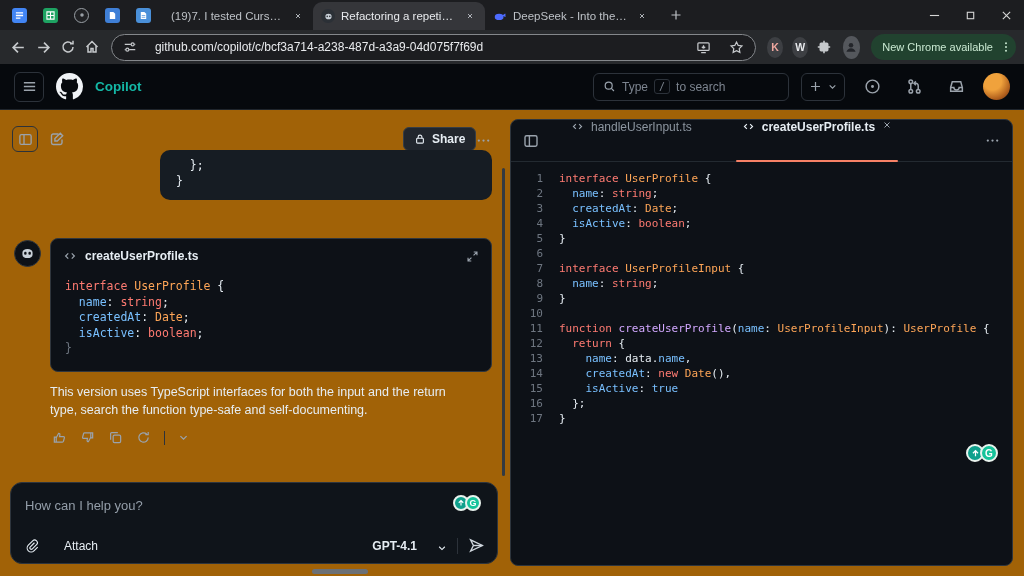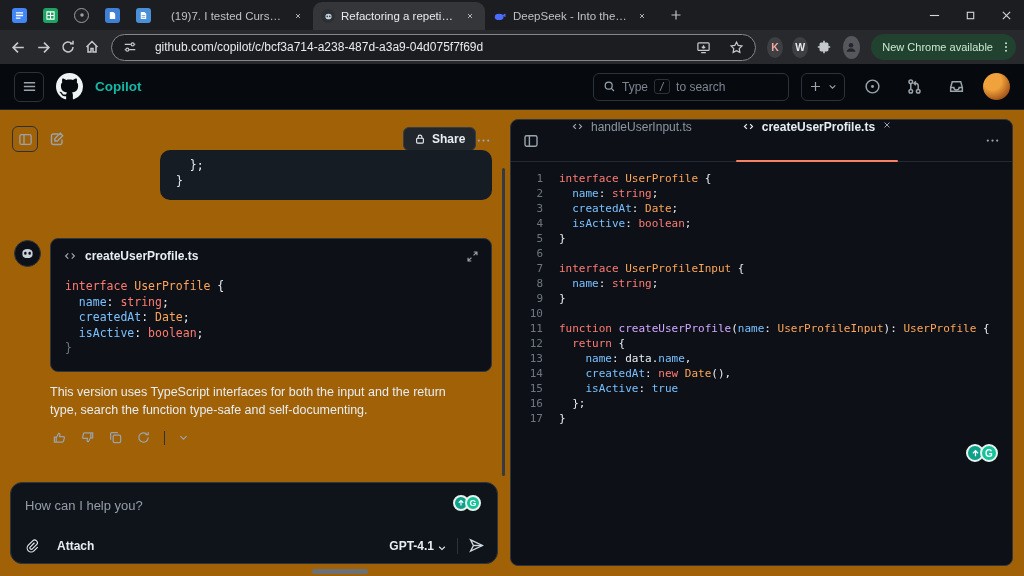--- a/index.html
+++ b/index.html
@@ -60,22 +60,22 @@
   .answer{position:absolute;left:50px;top:274px;width:418px;font-size:12.5px;line-height:17.5px;color:#e6edf3}
   .fbrow{position:absolute;left:52px;top:320px;display:flex;align-items:center;gap:13px;color:#8d96a0}
   .fbdiv{width:1px;height:14px;background:#2c323a}
   .inputcard{position:absolute;left:10px;top:372px;width:488px;height:82px;border:1px solid #2e353d;border-radius:12px;background:#0f141a}
   .ph{position:absolute;left:14px;top:15px;font-size:13px;color:#949ea9}
   .gram{position:absolute;display:flex}
   .gram .g1,.gram .g2{width:16px;height:16px;border-radius:50%;display:flex;align-items:center;justify-content:center;border:2px solid #e9f3ee}
   .gram .g1{background:#0fa08c;margin-right:-4px;z-index:1}
   .gram .g2{background:#15c39a;color:#fff;font-size:9px;font-weight:700;z-index:2}
   .infooter{position:absolute;left:14px;right:12px;bottom:9px;display:flex;align-items:center;color:#e6edf3}
-  .attach{display:flex;align-items:center;gap:18px;font-size:12px;font-weight:700}
-  .model{margin-left:auto;display:flex;align-items:flex-end;gap:3px;font-size:12px;font-weight:700}
+  .attach{display:flex;align-items:center;gap:25px;font-size:12px;font-weight:400}
+  .model{margin-left:auto;display:flex;align-items:flex-end;gap:20px;font-size:12px;font-weight:700}
   .vr{width:1px;height:16px;background:#2c323a;margin:0 10px}
   .chatscroll{position:absolute;left:502px;top:58px;width:3px;height:308px;border-radius:2px;background:#333a42}
 
   
   .viewpane{position:absolute;left:510px;top:9px;width:503px;height:447px;border:1px solid #2e353d;border-radius:8px;background:#0d1117;overflow:hidden}
   .vhead{height:42px;border-bottom:1px solid #232a31;display:flex;align-items:center;padding:0 12px;position:relative}
   .vtab{display:flex;align-items:flex-start;gap:7px;font-size:12px;height:42px;padding:0 10px;color:#8d96a0}
   .vtab.one{margin-left:22px}
   .vtab.two{margin-left:30px;color:#e6edf3;font-weight:600;position:relative}
   .vtab.two::after{content:"";position:absolute;left:4px;right:4px;bottom:0;height:2px;border-radius:2px;background:var(--accent-tab)}

